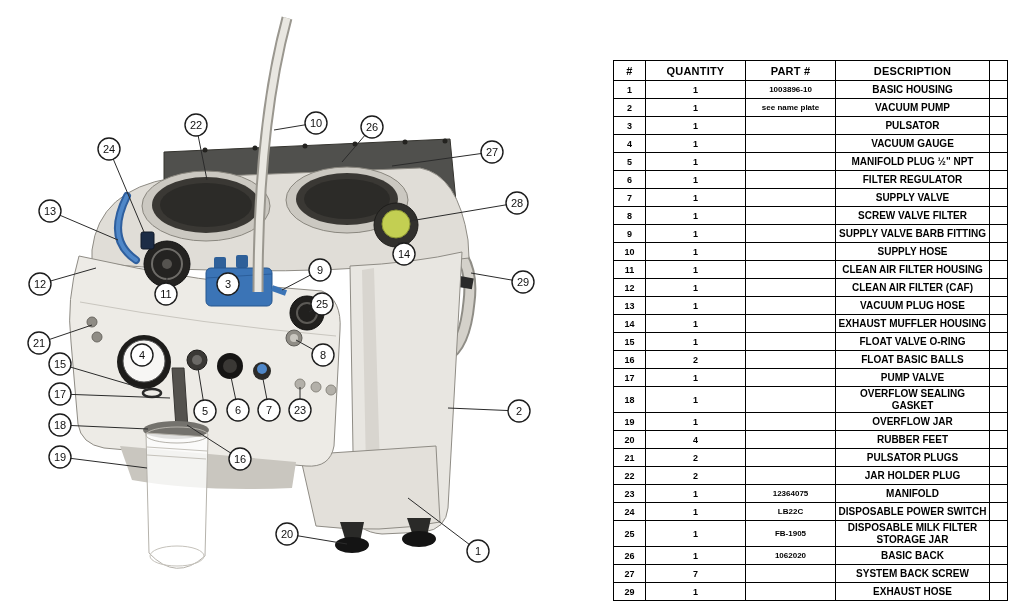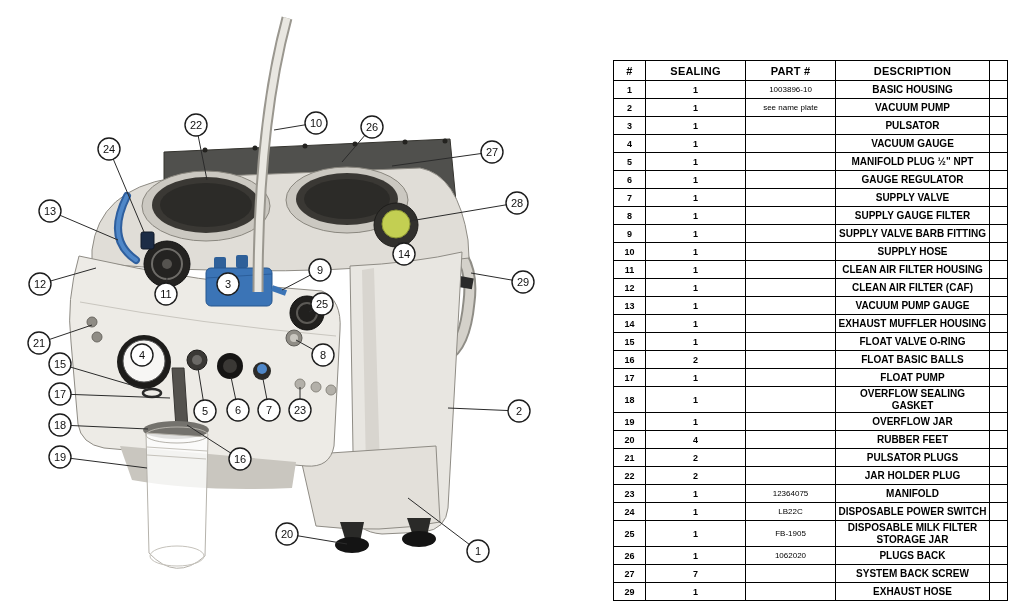--- a/index.html
+++ b/index.html
@@ -10,21 +10,21 @@
   .callout-circle{fill:#ffffff;stroke:#1c1c1c;stroke-width:1.4;}
   .callout-num{font:400 11px "Liberation Sans",sans-serif;fill:#111;text-anchor:middle;}
   .leader{stroke:#2b2b2b;stroke-width:1;}
   .tablewrap{position:absolute;left:613px;top:60px;width:394px;}
   table.parts{border-collapse:collapse;width:394px;table-layout:fixed;}
   table.parts th, table.parts td{border:1px solid #000;text-align:center;vertical-align:middle;
       padding:1px 2px;overflow:hidden;}
   table.parts th{font-size:11px;font-weight:bold;height:17px;letter-spacing:.2px;}
   td.c-num{font-size:9px;font-weight:bold;}
   td.c-qty{font-size:9px;font-weight:bold;}
-  td.c-part{font-size:8px;font-weight:normal;}
+  td.c-part{font-size:8px;font-weight:bold;}
   td.c-desc{font-size:10px;font-weight:bold;line-height:1.15;}
   td.c-spc{}
   table.parts tr{height:18px;}
 </style>
 </head>
 <body>
 
 <div class="page">
 
   <div class="diagram">
@@ -264,21 +264,21 @@
       <colgroup>
         <col style="width:32px">
           <col style="width:100px">
           <col style="width:90px">
         <col style="width:154px">
           <col style="width:18px">
       </colgroup>
       <thead>
         <tr>
           <th>#</th>
-          <th>SEALING</th>
+          <th>QUANTITY</th>
           <th>PART #</th>
           <th>DESCRIPTION</th>
           <th></th>
         </tr>
       </thead>
       <tbody>
           <tr>
             <td class="c-num">1</td>
             <td class="c-qty">1</td>
             <td class="c-part">1003896-10</td>
@@ -310,35 +310,35 @@
             <td class="c-num">5</td>
             <td class="c-qty">1</td>
             <td class="c-part"></td>
             <td class="c-desc">MANIFOLD PLUG ½" NPT</td>
             <td class="c-spc"></td>
           </tr>
           <tr>
             <td class="c-num">6</td>
             <td class="c-qty">1</td>
             <td class="c-part"></td>
-            <td class="c-desc">GAUGE REGULATOR</td>
+            <td class="c-desc">FILTER REGULATOR</td>
             <td class="c-spc"></td>
           </tr>
           <tr>
             <td class="c-num">7</td>
             <td class="c-qty">1</td>
             <td class="c-part"></td>
             <td class="c-desc">SUPPLY VALVE</td>
             <td class="c-spc"></td>
           </tr>
           <tr>
             <td class="c-num">8</td>
             <td class="c-qty">1</td>
             <td class="c-part"></td>
-            <td class="c-desc">SUPPLY GAUGE FILTER</td>
+            <td class="c-desc">SCREW VALVE FILTER</td>
             <td class="c-spc"></td>
           </tr>
           <tr>
             <td class="c-num">9</td>
             <td class="c-qty">1</td>
             <td class="c-part"></td>
             <td class="c-desc">SUPPLY VALVE BARB FITTING</td>
             <td class="c-spc"></td>
           </tr>
           <tr>
@@ -359,21 +359,21 @@
             <td class="c-num">12</td>
             <td class="c-qty">1</td>
             <td class="c-part"></td>
             <td class="c-desc">CLEAN AIR FILTER (CAF)</td>
             <td class="c-spc"></td>
           </tr>
           <tr>
             <td class="c-num">13</td>
             <td class="c-qty">1</td>
             <td class="c-part"></td>
-            <td class="c-desc">VACUUM PUMP GAUGE</td>
+            <td class="c-desc">VACUUM PLUG HOSE</td>
             <td class="c-spc"></td>
           </tr>
           <tr>
             <td class="c-num">14</td>
             <td class="c-qty">1</td>
             <td class="c-part"></td>
             <td class="c-desc">EXHAUST MUFFLER HOUSING</td>
             <td class="c-spc"></td>
           </tr>
           <tr>
@@ -387,21 +387,21 @@
             <td class="c-num">16</td>
             <td class="c-qty">2</td>
             <td class="c-part"></td>
             <td class="c-desc">FLOAT BASIC BALLS</td>
             <td class="c-spc"></td>
           </tr>
           <tr>
             <td class="c-num">17</td>
             <td class="c-qty">1</td>
             <td class="c-part"></td>
-            <td class="c-desc">FLOAT PUMP</td>
+            <td class="c-desc">PUMP VALVE</td>
             <td class="c-spc"></td>
           </tr>
           <tr>
             <td class="c-num">18</td>
             <td class="c-qty">1</td>
             <td class="c-part"></td>
             <td class="c-desc">OVERFLOW SEALING GASKET</td>
             <td class="c-spc"></td>
           </tr>
           <tr>
@@ -450,21 +450,21 @@
             <td class="c-num">25</td>
             <td class="c-qty">1</td>
             <td class="c-part">FB-1905</td>
             <td class="c-desc">DISPOSABLE MILK FILTER STORAGE JAR</td>
             <td class="c-spc"></td>
           </tr>
           <tr>
             <td class="c-num">26</td>
             <td class="c-qty">1</td>
             <td class="c-part">1062020</td>
-            <td class="c-desc">PLUGS BACK</td>
+            <td class="c-desc">BASIC BACK</td>
             <td class="c-spc"></td>
           </tr>
           <tr>
             <td class="c-num">27</td>
             <td class="c-qty">7</td>
             <td class="c-part"></td>
             <td class="c-desc">SYSTEM BACK SCREW</td>
             <td class="c-spc"></td>
           </tr>
           <tr>

